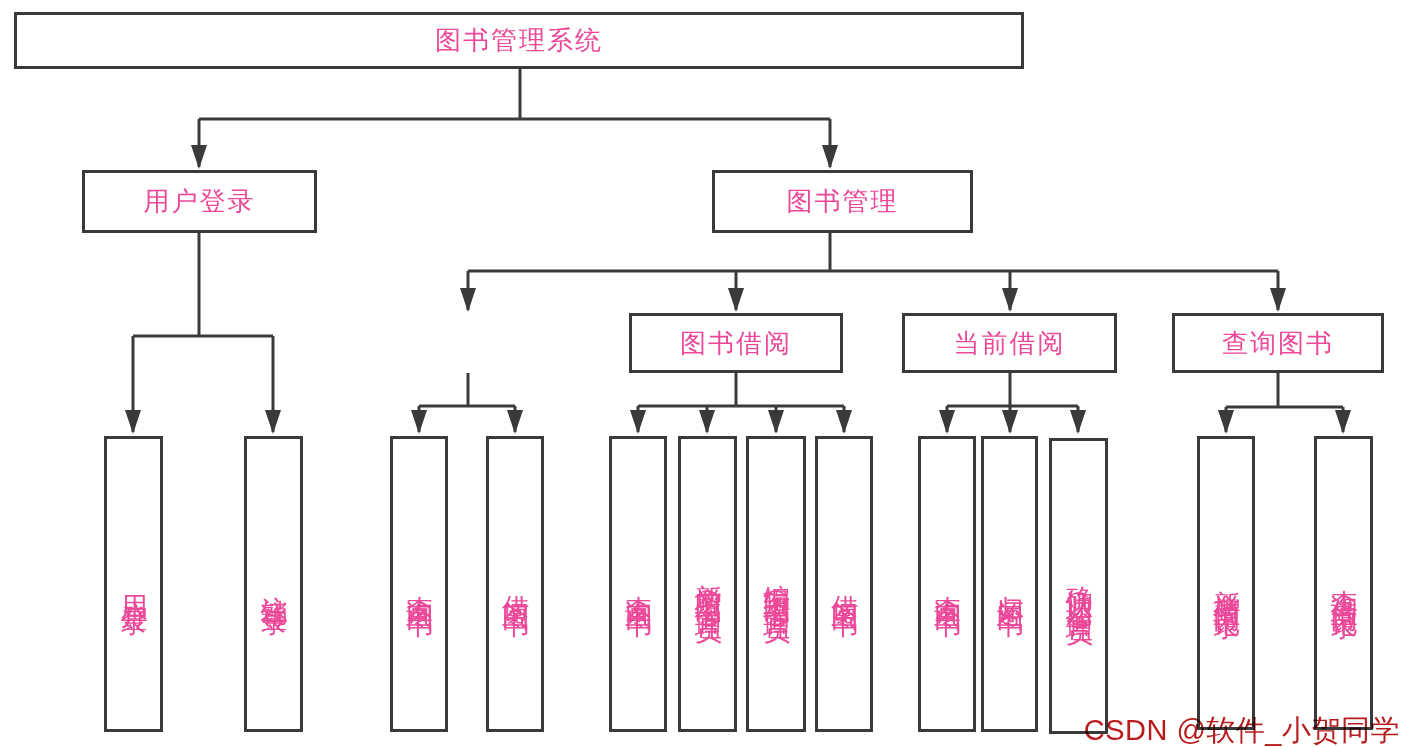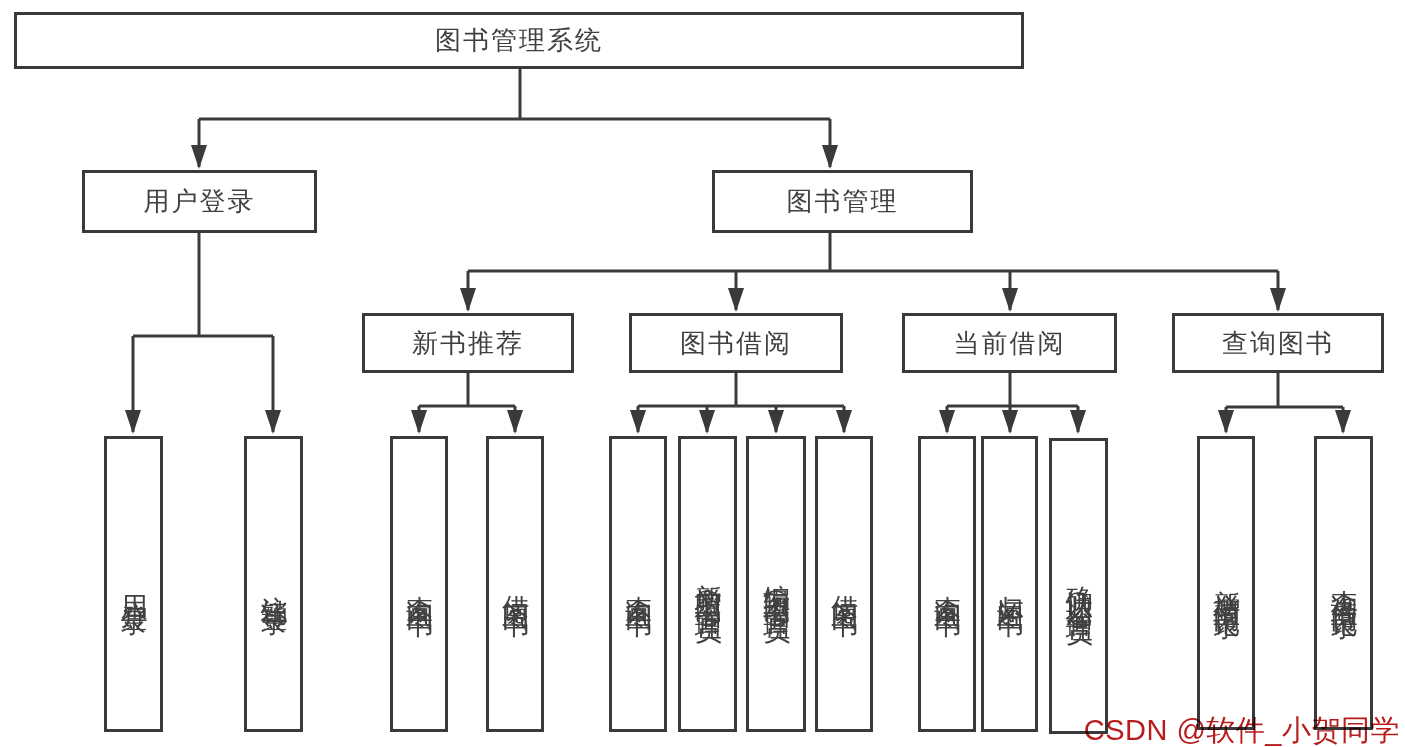--- a/index.html
+++ b/index.html
@@ -7,21 +7,21 @@
   body { font-family: "Liberation Sans", "DejaVu Sans", sans-serif; position: relative; }
   #canvas { position: absolute; left: 0; top: 0; width: 1405px; height: 747px; background: #ffffff; }
   #wires { position: absolute; left: 0; top: 0; width: 1405px; height: 747px; }
   .hbox, .vbox {
     position: absolute;
     background: #ffffff;
     border: 3px solid #3a3a3a;
     display: flex;
     align-items: center;
     justify-content: center;
-    color: #404040;
+    color: #ec4899;
   }
   .hbox span {
     font-size: 26px;
     letter-spacing: 2px;
     white-space: nowrap;
   }
   .vbox span {
     writing-mode: vertical-rl;
     text-orientation: mixed;
     font-size: 27px;
@@ -98,23 +98,20 @@
     <span>图书管理系统</span>
   </div>
 
   <div class="hbox" style="left:82px;top:170px;width:235px;height:63px">
     <span>用户登录</span>
   </div>
   <div class="hbox" style="left:712px;top:170px;width:261px;height:63px">
     <span>图书管理</span>
   </div>
 
-  <div class="hbox" style="left:362px;top:313px;width:212px;height:60px">
-    <span>新书推荐</span>
-  </div>
   <div class="hbox" style="left:629px;top:313px;width:214px;height:60px">
     <span>图书借阅</span>
   </div>
   <div class="hbox" style="left:902px;top:313px;width:215px;height:60px">
     <span>当前借阅</span>
   </div>
   <div class="hbox" style="left:1172px;top:313px;width:212px;height:60px">
     <span>查询图书</span>
   </div>
 

